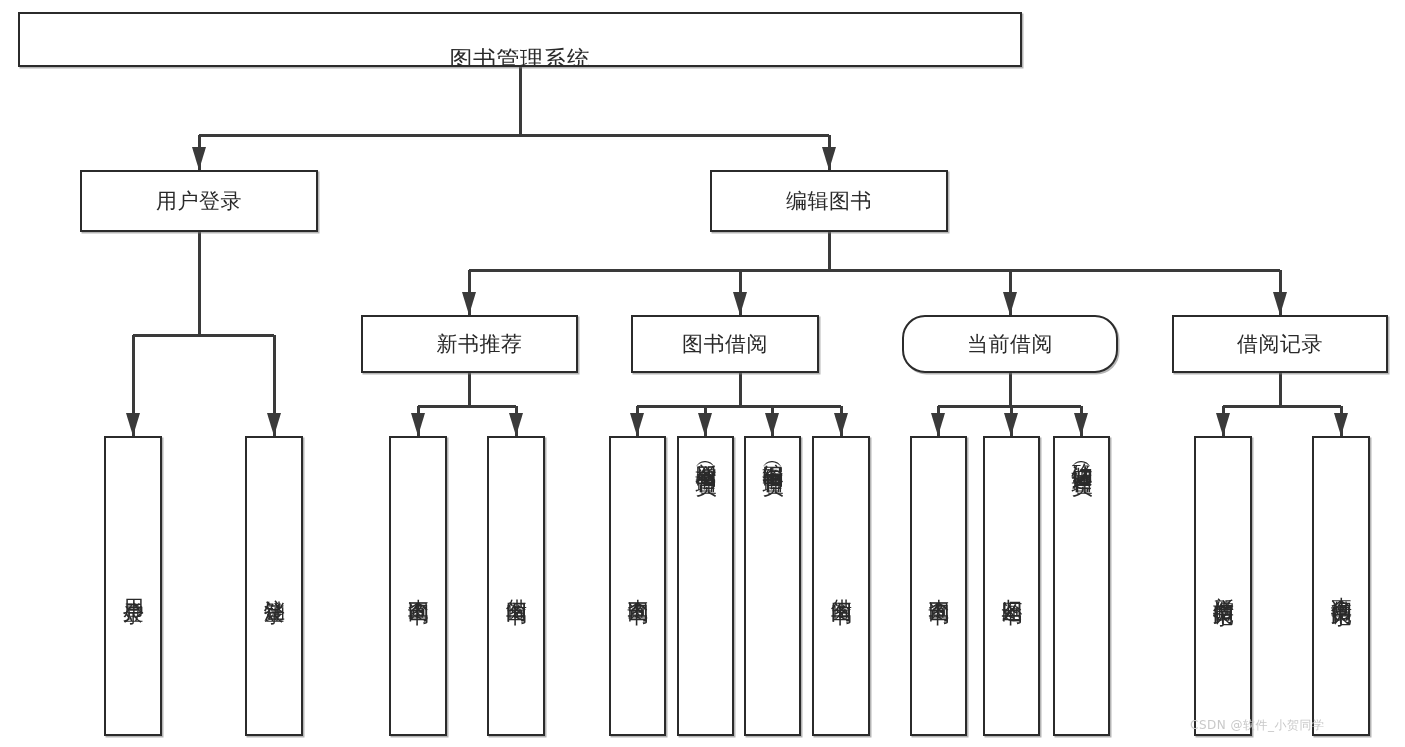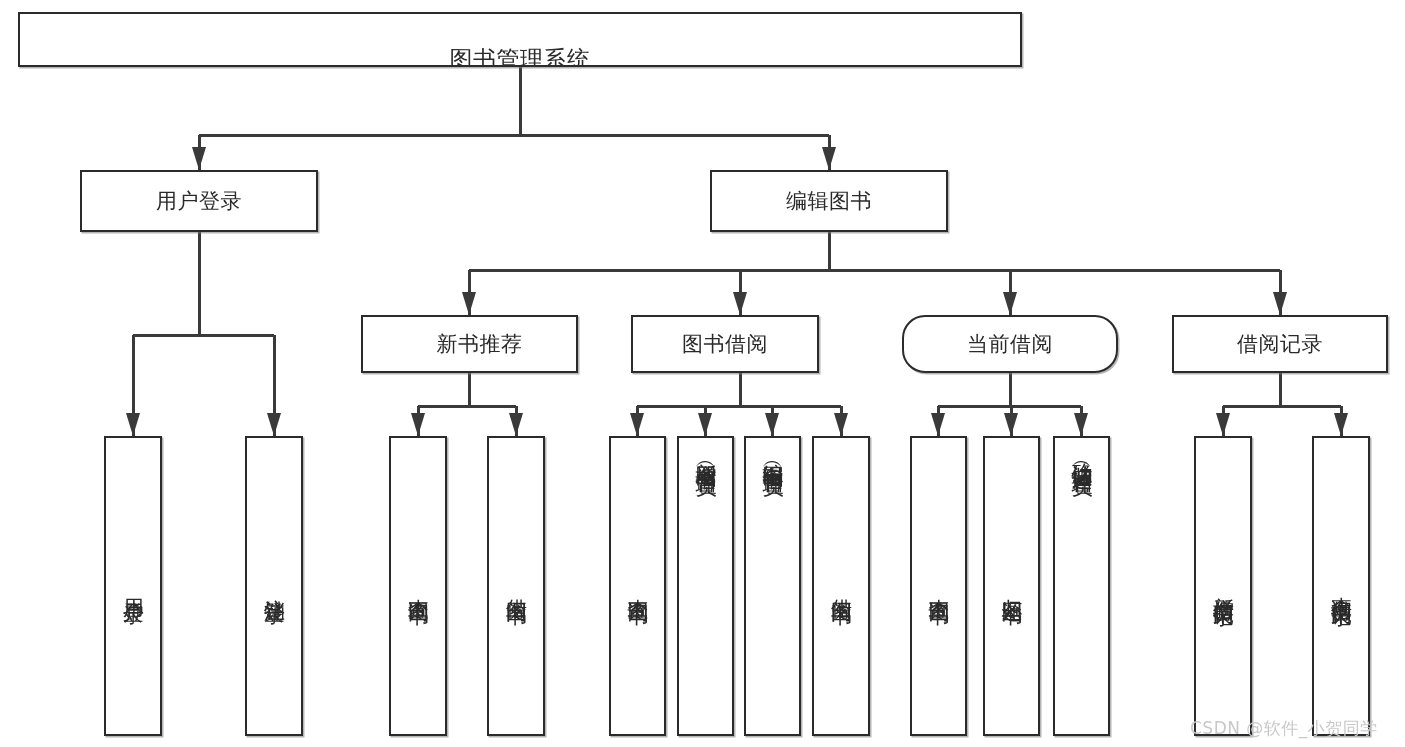--- a/index.html
+++ b/index.html
@@ -66,21 +66,21 @@
     letter-spacing: 2px;
     line-height: 1.0;
   }
   .node-vertical.center-text {
     align-items: center;
     padding-top: 0;
   }
   .watermark {
     position: absolute;
     color: #c9c9c9;
-    font-size: 17px;
+    font-size: 12px;
     white-space: nowrap;
     letter-spacing: 0.5px;
     pointer-events: none;
   }
 </style>
 </head>
 <body>
 
 <div id="diagram-root">
 

